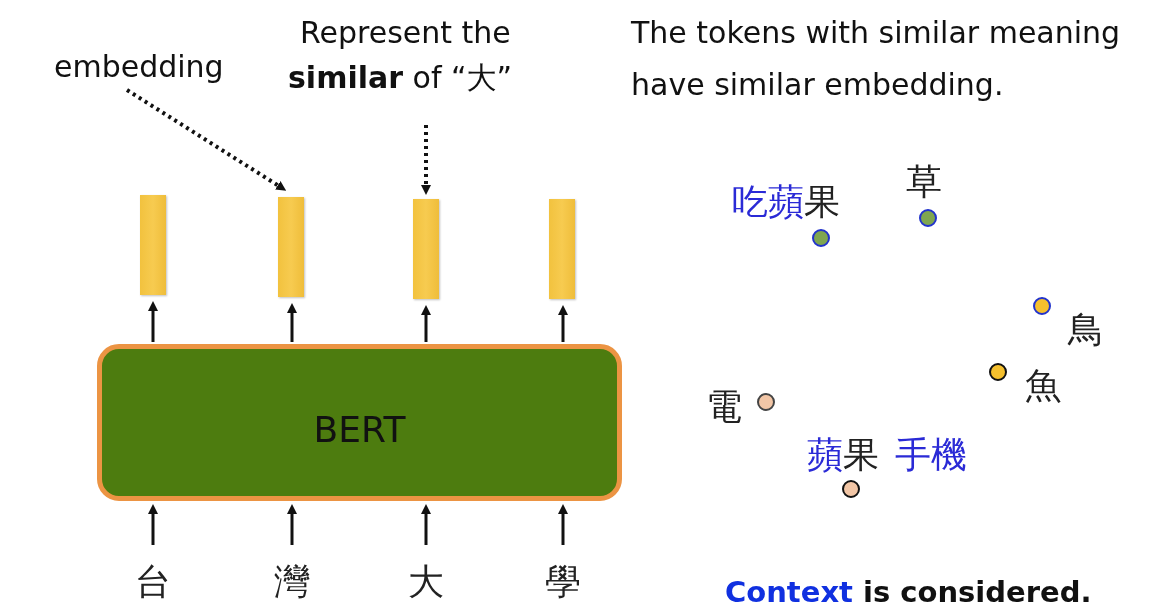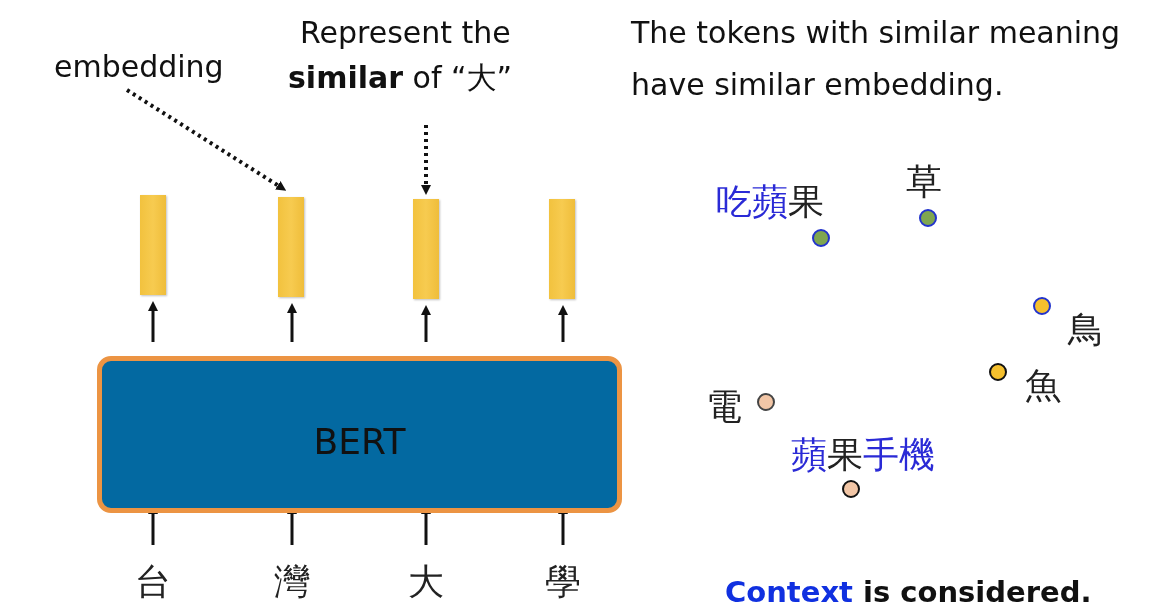--- a/index.html
+++ b/index.html
@@ -1,25 +1,25 @@
 <!DOCTYPE html>
 <html><head>
 <meta charset="utf-8">
 <style>
   html, body { margin: 0; padding: 0; }
   body { width: 1174px; height: 614px; background: #ffffff; position: relative; overflow: hidden;
          font-family: "DejaVu Sans", "Liberation Sans", sans-serif; color: #111; }
   .abs { position: absolute; }
   .txt { font-family: "DejaVu Sans", "Liberation Sans", sans-serif; font-size: 30px; line-height: 1; white-space: nowrap; }
   .bar { position: absolute; width: 26px; height: 100px; background: linear-gradient(90deg,#f2c23e,#f7cb50 50%,#efbd3a); box-shadow: 1px 1px 2px rgba(0,0,0,0.25); }
-  .bert { position: absolute; left: 97px; top: 356px; width: 515px; height: 147px; background: #0369a1; border: 5px solid #ec9443; border-radius: 14px; }
+  .bert { position: absolute; left: 97px; top: 344px; width: 515px; height: 147px; background: #4d7c0f; border: 5px solid #ec9443; border-radius: 22px; }
   .bert-label { position: absolute; left: 0; right: 0; top: 60px; text-align: center; font-size: 36px; color: #111; }
   .cjk { font-size: 36px; color: #222; }
   .dot { position: absolute; width: 14px; height: 14px; border-radius: 50%; }
-  .blue { color: #2a2ad6; }
+  .blue { color: #2a2ad6; margin-left: 16px; }
   svg { position: absolute; left: 0; top: 0; }
 </style>
 </head>
 <body>
 
 <svg width="1174" height="614">
   <defs>
     <marker id="ah" markerWidth="10" markerHeight="10" refX="5" refY="5" orient="auto" markerUnits="userSpaceOnUse">
       <path d="M0,0 L10,5 L0,10 z" fill="#111"></path>
     </marker>

